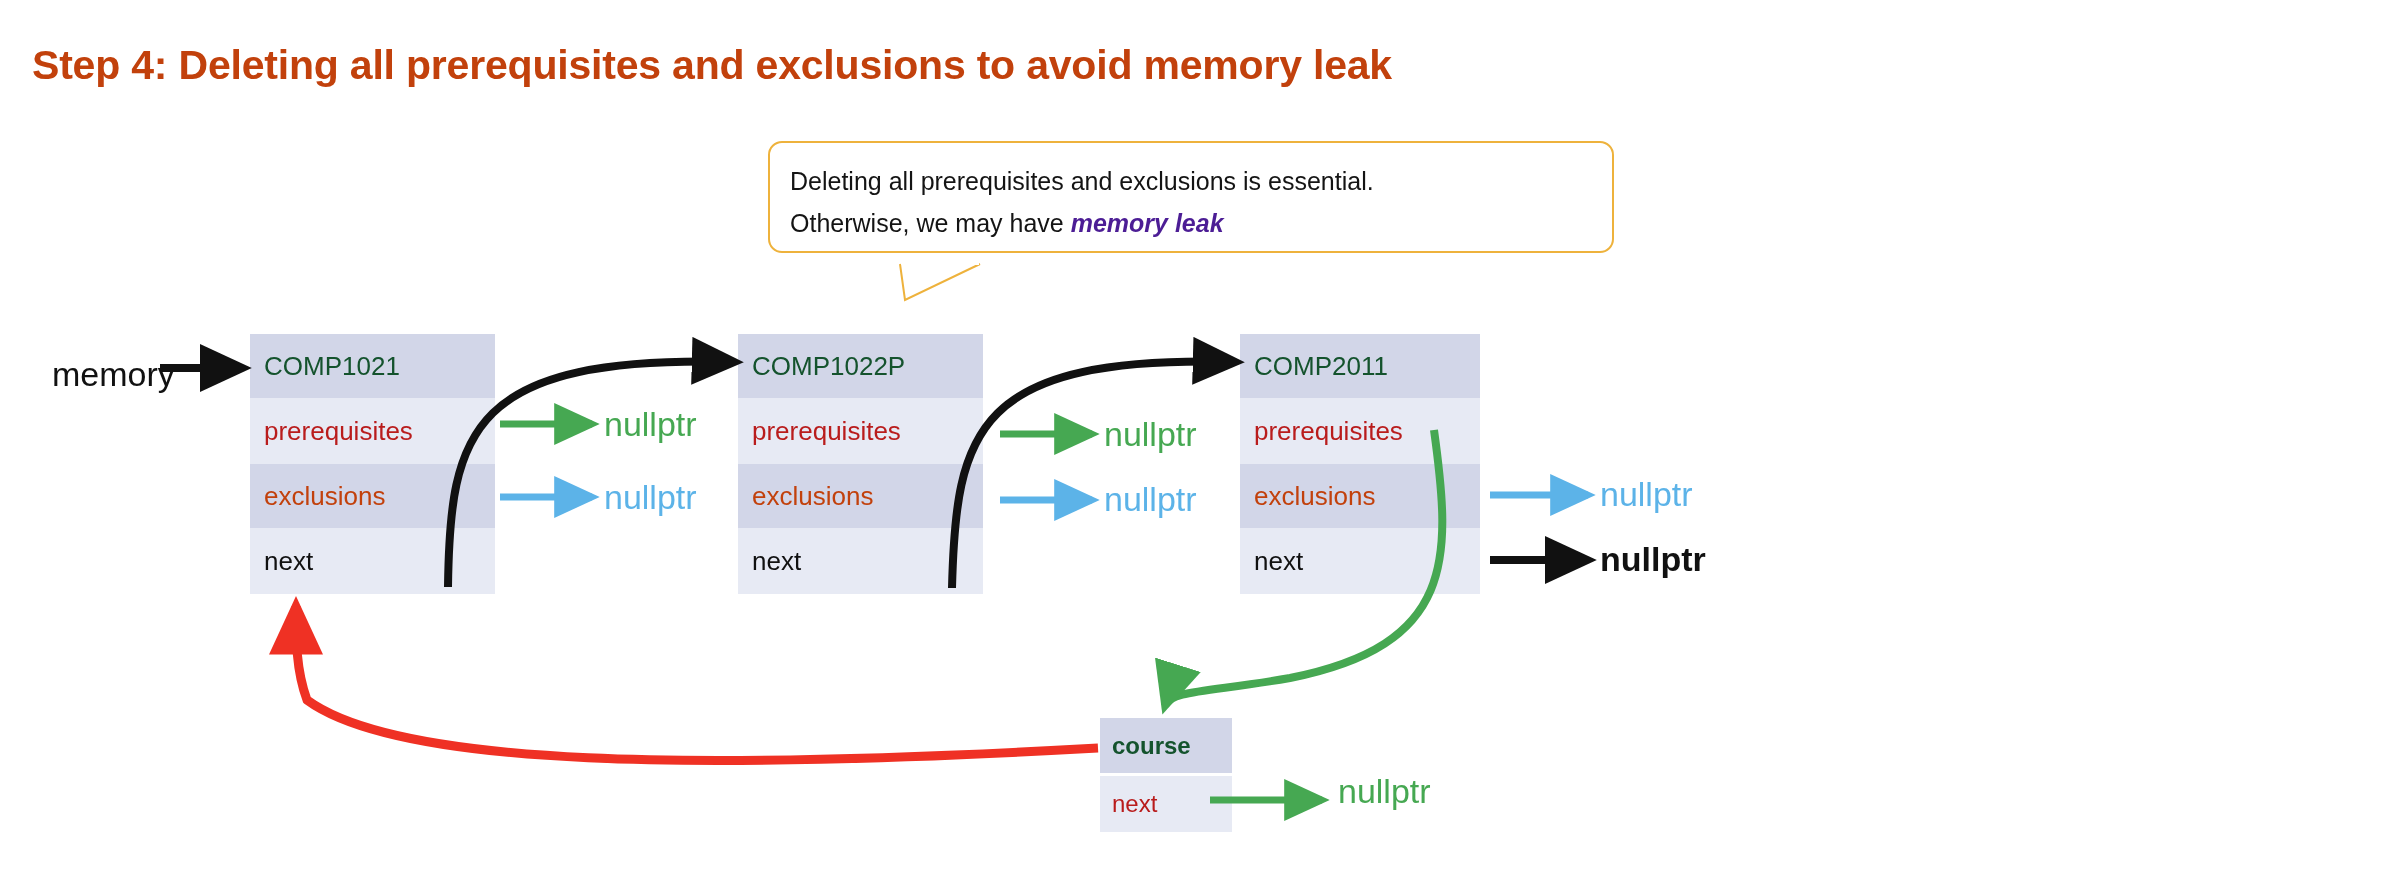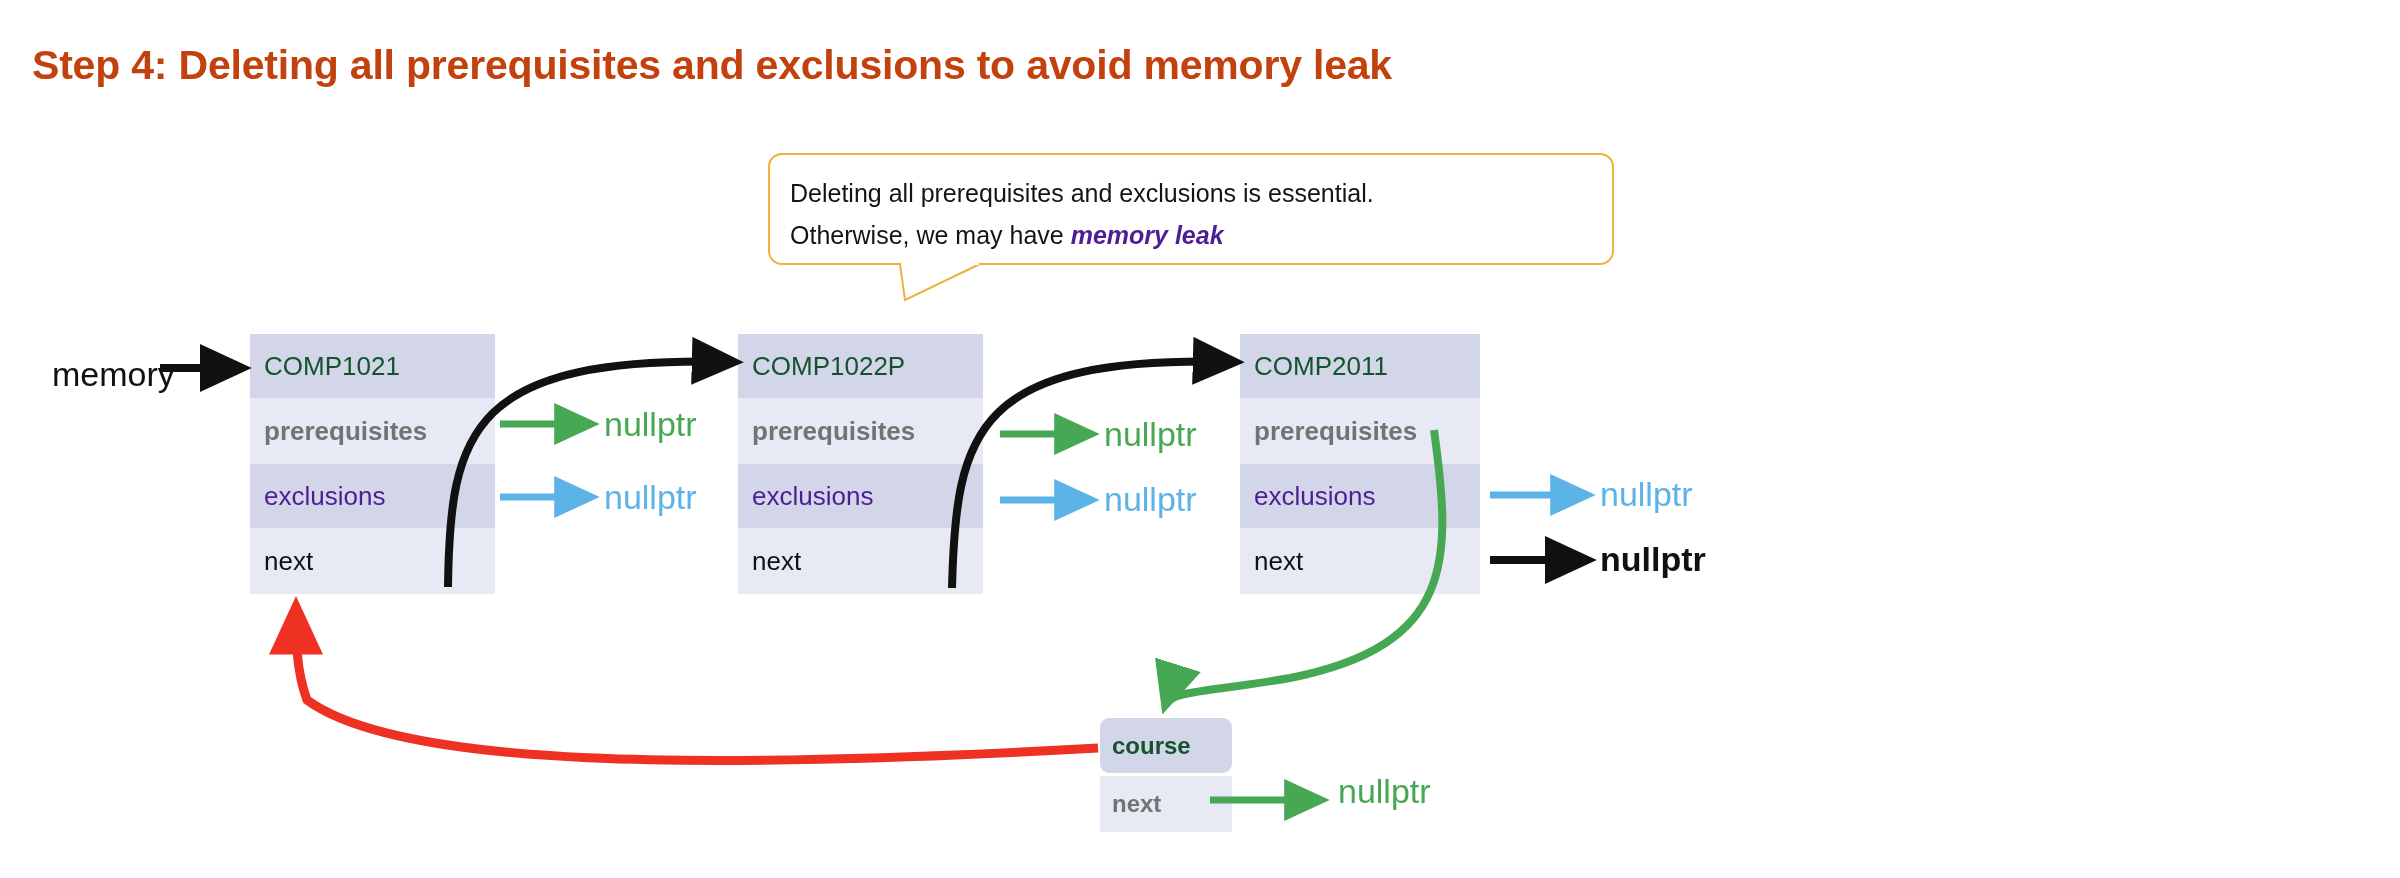--- a/index.html
+++ b/index.html
@@ -11,21 +11,21 @@
 
   
   .page-title{
     position:absolute;left:32px;top:42px;
     font-size:41px;font-weight:700;letter-spacing:-0.2px;color:#c2410c;
     white-space:nowrap;
   }
 
   
   .callout{
-    position:absolute;left:768px;top:153px;width:846px;height:112px;
+    position:absolute;left:768px;top:141px;width:846px;height:112px;
     border:2px solid #eeb23c;border-radius:14px;background:#ffffff;
     box-sizing:border-box;
   }
   .callout-text{
     position:absolute;left:20px;top:17px;right:12px;
     font-size:25px;line-height:42px;color:#141414;
   }
   .callout-text .hl{color:#4c1d95;font-weight:700;font-style:italic;}
 
   
@@ -34,24 +34,24 @@
     box-sizing:border-box;
     display:flex;align-items:center;
     padding-left:14px;
     font-size:26px;
     width:100%;
   }
   .row.header{background:#d2d6e8;color:#14532d;}
   .row.light{background:#e7eaf4;}
   .row.dark{background:#d2d6e8;}
   .row.gap{background:transparent;}
-  .t-green{color:#737373;font-weight:bold;}
-  .t-blue {color:#4c1d95;}
+  .t-green{color:#b91c1c;}
+  .t-blue {color:#c2410c;}
   .t-black{color:#111111;}
-  .t-red  {color:#ef3124;border-radius:9px;}
+  .t-red  {color:#ef3124;}
 
   
   .label{position:absolute;white-space:nowrap;}
   .clist{font-size:34px;color:#111111;}
   .nullptr{font-size:34px;}
   .nullptr.green{color:#46a852;}
   .nullptr.blue {color:#5cb3e8;}
   .nullptr.black{color:#111111;font-weight:700;}
 
   svg.overlay{position:absolute;left:0;top:0;width:2400px;height:878px;

